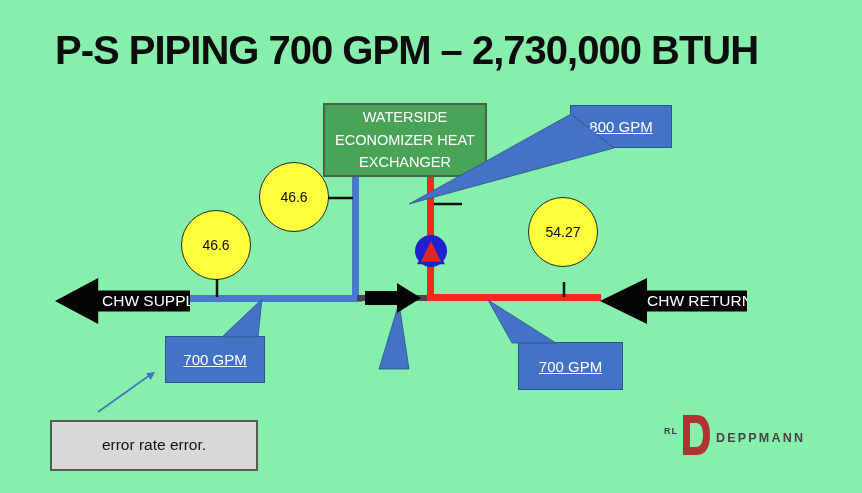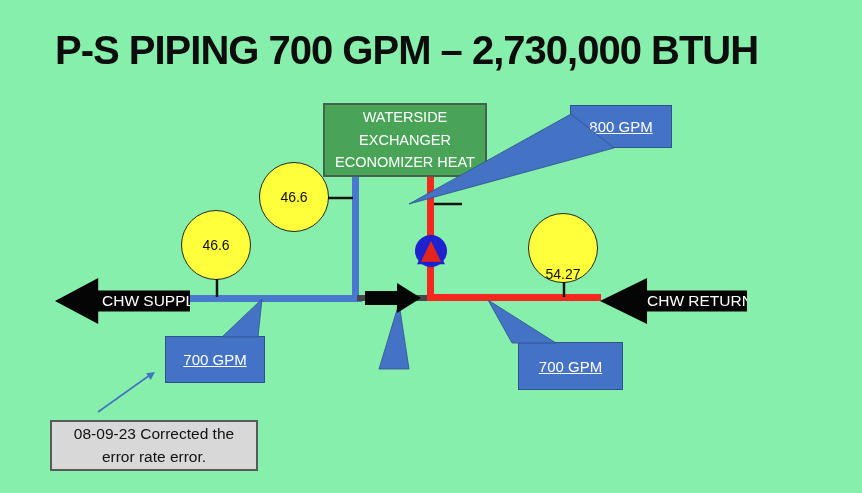--- a/index.html
+++ b/index.html
@@ -39,21 +39,21 @@
   .bubble{
     width:70px;height:70px;border-radius:50%;
     background:var(--sensor-yellow,#FFFF3C);
     border:1.5px solid var(--sensor-border,#262626);
     display:flex;align-items:center;justify-content:center;
     font-size:14px;color:#0d0d0d;box-sizing:border-box;
   }
   .bubble1{left:181px;top:210px;}
   .bubble2{left:259px;top:162px;}
   .bubble3{left:461px;top:172px;}
-  .bubble4{left:528px;top:213px;align-items:flex-end;}
+  .bubble4{left:528px;top:197px;}
 
   
   .callout{
     background:var(--callout-blue,#4472C4);
     border:1.5px solid var(--callout-border,#2F528F);
     color:#fff;display:flex;align-items:center;justify-content:center;
     font-size:15px;box-sizing:border-box;text-decoration:underline;
   }
   .co-800{left:570px;top:105px;width:102px;height:43px;}
   .co-700L{left:165px;top:336px;width:100px;height:47px;}
@@ -101,22 +101,22 @@
   <div class="abs title">P-S PIPING 700 GPM – 2,730,000 BTUH</div>
 
   <div class="pipe pipe-blue pipe-h-supply"></div>
   <div class="pipe pipe-blue pipe-v-supply"></div>
   <div class="pipe pipe-connector"></div>
   <div class="pipe pipe-red pipe-v-return"></div>
   <div class="pipe pipe-red pipe-h-return"></div>
 
   <div class="abs hx">
     <div>WATERSIDE</div>
+    <div>ECONOMIZER HEAT</div>
     <div>EXCHANGER</div>
-    <div>ECONOMIZER HEAT</div>
   </div>
 
   <div class="abs bubble bubble1">
     <span>46.6</span>
   </div>
   <div class="abs bubble bubble2">
     <span>46.6</span>
   </div>
   <div class="abs bubble bubble4">
     <span>54.27</span>
@@ -133,24 +133,30 @@
   </div>
 
   <div class="abs chw-arrow chw-supply">
     <span>CHW SUPPLY</span>
   </div>
   <div class="abs chw-arrow chw-return">
     <span>CHW RETURN</span>
   </div>
 
   <div class="abs note">
-    <div>08-09-23 Corrected the</div>
     <div>error rate error.</div>
   </div>
 
+  <div class="abs logo">
+    <span class="monogram">RL</span>
+    <svg class="d-mark" width="30" height="40" viewBox="0 0 30 40">
+      <path fill-rule="evenodd" style="fill:var(--logo-red,#B13330)" d="M3,0 H17 C26,0 30,8.5 30,20 C30,31.5 26,40 17,40 H3 Z M10,8 H16 C21,8 23,13 23,20 C23,27 21,32 16,32 H10 Z"></path>
+    </svg>
+    <span class="wordmark">DEPPMANN</span>
+  </div>
 
   <svg class="overlay" width="862" height="493" viewBox="0 0 862 493">
 
     <line x1="217" y1="279" x2="217" y2="297" stroke="#111" stroke-width="2.5"></line>
     <line x1="328" y1="198" x2="353" y2="198" stroke="#111" stroke-width="2.5"></line>
     <line x1="434" y1="204" x2="462" y2="204" stroke="#111" stroke-width="2.5"></line>
     <line x1="564" y1="282" x2="564" y2="297" stroke="#111" stroke-width="2.5"></line>
 
     <polygon points="571,114 614,148 409,204" style="fill:var(--callout-blue,#4472C4)" stroke="#2F528F" stroke-width="0.8"></polygon>
     <polygon points="262,299 222,337 258,337" style="fill:var(--callout-blue,#4472C4)" stroke="#2F528F" stroke-width="0.8"></polygon>

